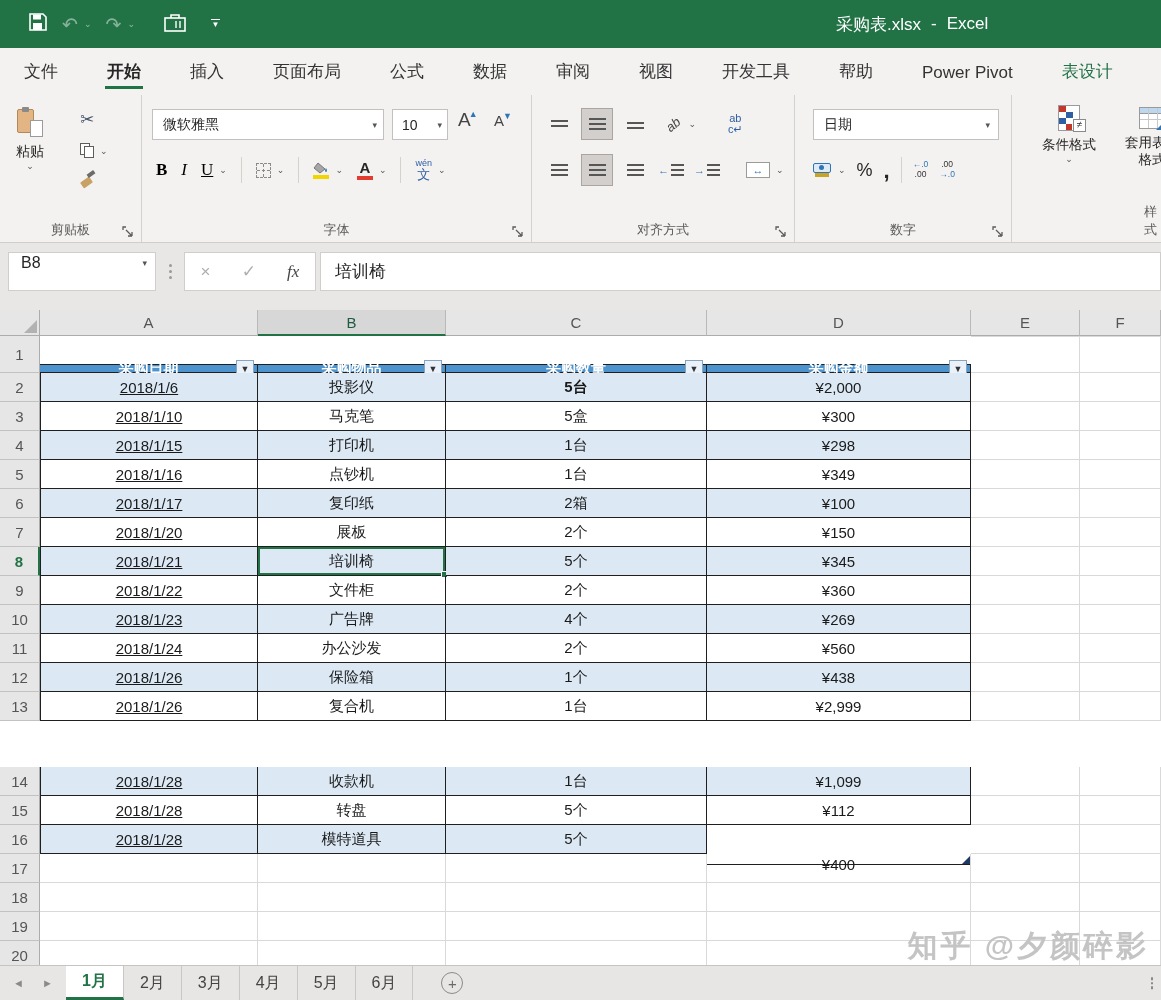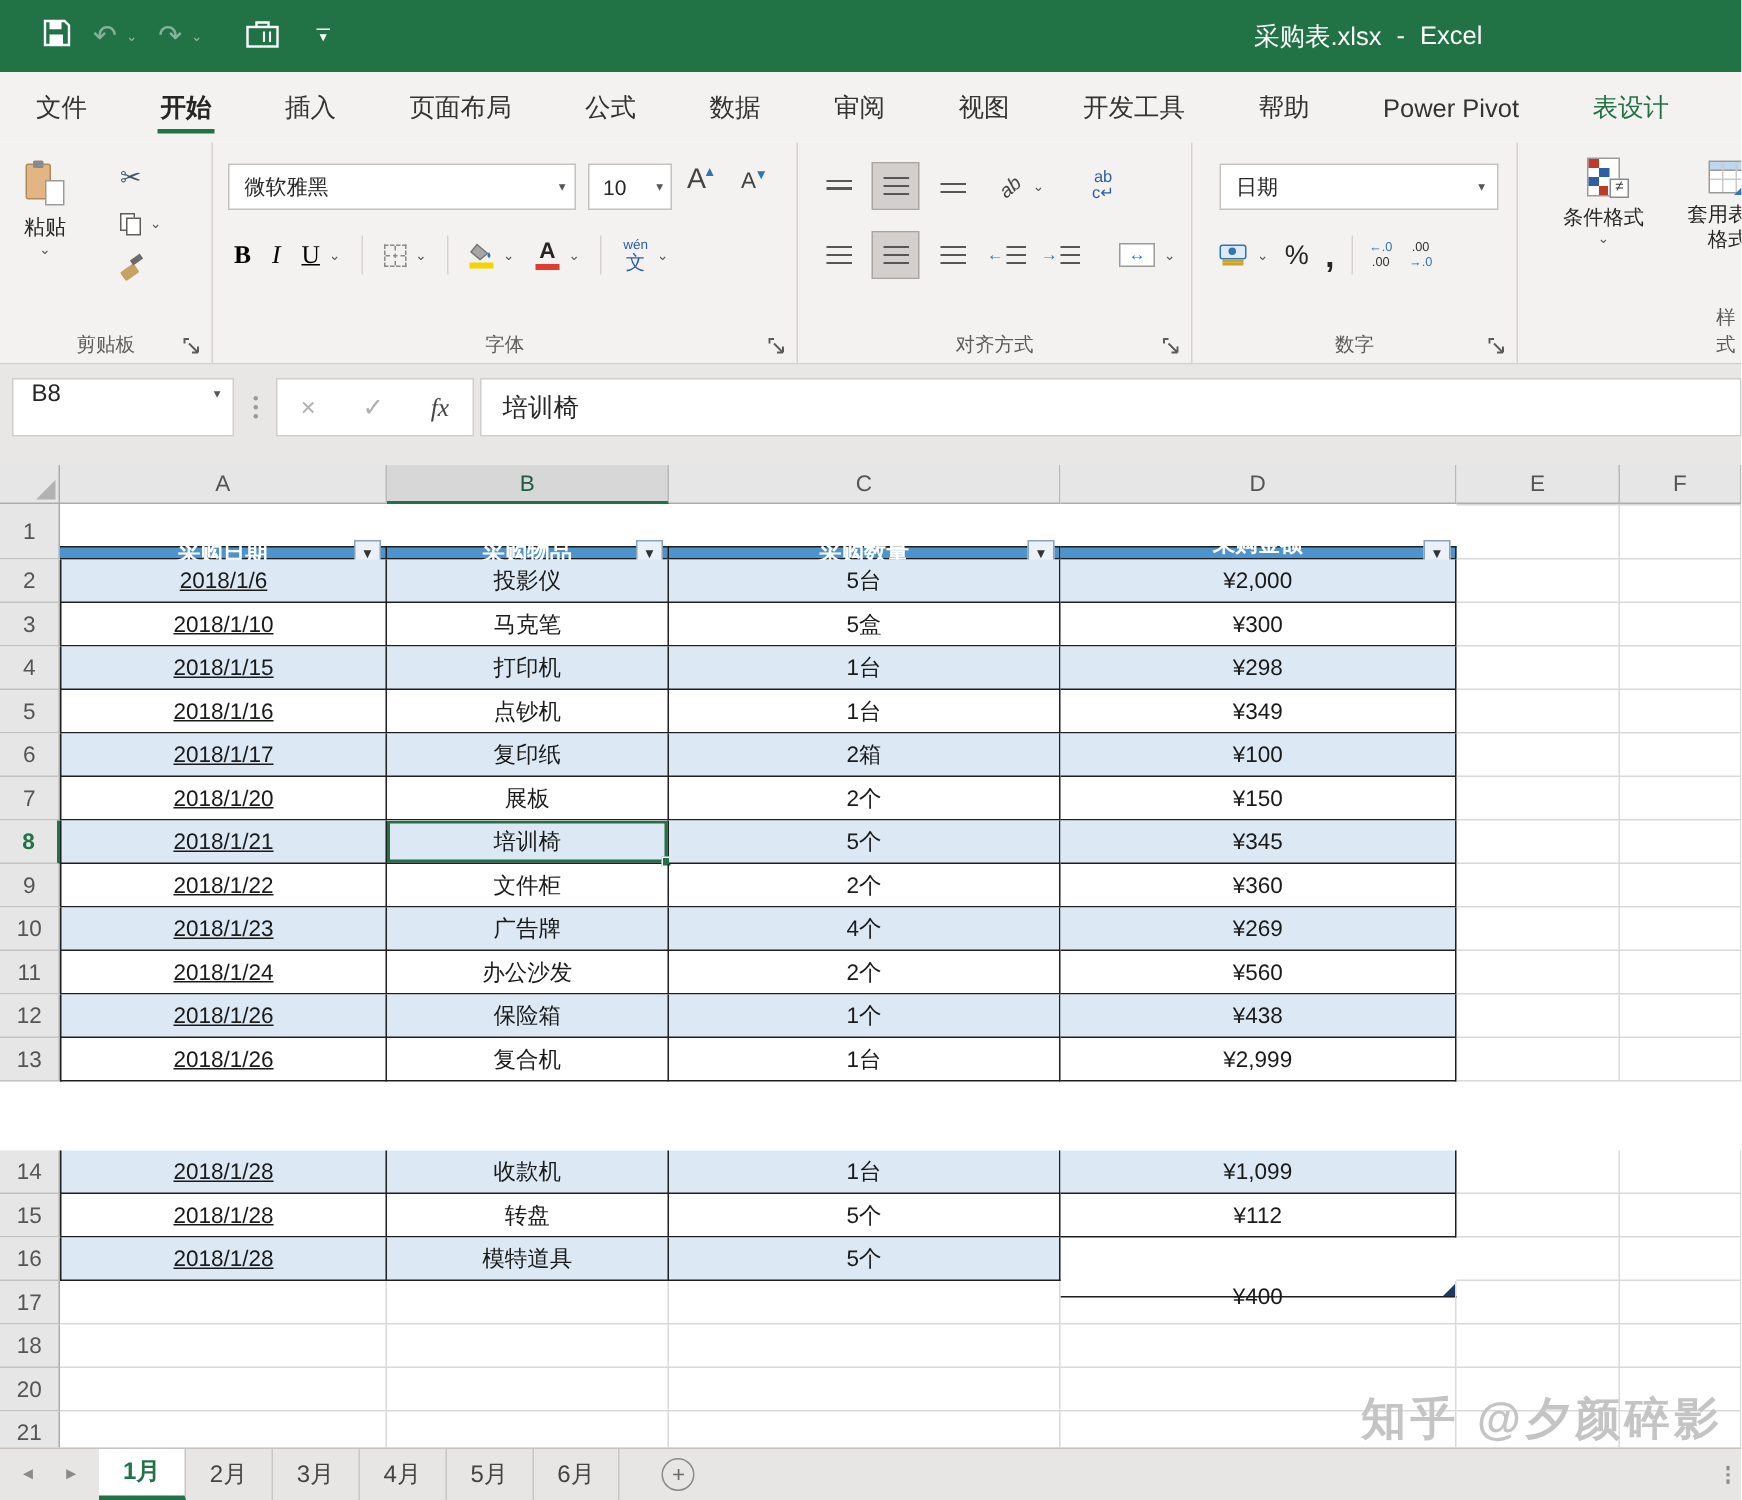--- a/index.html
+++ b/index.html
@@ -396,32 +396,32 @@
             <span class="filter">▼</span>
           </div>
           <div class="c th" style="width: 188px;">
             <span>采购物品</span>
             <span class="filter">▼</span>
           </div>
           <div class="c th" style="width: 261px;">
             <span>采购数量</span>
             <span class="filter">▼</span>
           </div>
-          <div class="c th" style="width: 264px; align-items: flex-end;">
+          <div class="c th" style="width: 264px;">
             <span>采购金额</span>
             <span class="filter">▼</span>
           </div>
           <div class="c gc" style="width: 109px; border-top: 1px solid rgb(217, 217, 217);"></div>
           <div class="c gc" style="width: 81px; border-top: 1px solid rgb(217, 217, 217);"></div>
         </div>
         <div class="row" style="height: 29px;">
           <div class="rh">2</div>
           <div class="c tc first band" style="width: 218px;">2018/1/6</div>
           <div class="c tc band" style="width: 188px;">投影仪</div>
-          <div class="c tc band" style="width: 261px;">5台</div>
+          <div class="c tc band" style="width: 261px; font-weight: bold;">5台</div>
           <div class="c tc band" style="width: 264px;">¥2,000</div>
           <div class="c gc" style="width: 109px;"></div>
           <div class="c gc" style="width: 81px;"></div>
         </div>
         <div class="row" style="height: 29px;">
           <div class="rh">3</div>
           <div class="c tc first" style="width: 218px;">2018/1/10</div>
           <div class="c tc" style="width: 188px;">马克笔</div>
           <div class="c tc" style="width: 261px;">5盒</div>
           <div class="c tc" style="width: 264px;">¥300</div>
@@ -549,20 +549,29 @@
           <div class="rh">17</div>
           <div class="c gc" style="width: 218px;"></div>
           <div class="c gc" style="width: 188px;"></div>
           <div class="c gc" style="width: 261px;"></div>
           <div class="c gc" style="width: 264px;"></div>
           <div class="c gc" style="width: 109px;"></div>
           <div class="c gc" style="width: 81px;"></div>
         </div>
         <div class="row" style="height: 29px;">
           <div class="rh">18</div>
+          <div class="c gc" style="width: 218px;"></div>
+          <div class="c gc" style="width: 188px;"></div>
+          <div class="c gc" style="width: 261px;"></div>
+          <div class="c gc" style="width: 264px;"></div>
+          <div class="c gc" style="width: 109px;"></div>
+          <div class="c gc" style="width: 81px;"></div>
+        </div>
+        <div class="row" style="height: 29px;">
+          <div class="rh">19</div>
           <div class="c gc" style="width: 218px;"></div>
           <div class="c gc" style="width: 188px;"></div>
           <div class="c gc" style="width: 261px;"></div>
           <div class="c gc" style="width: 264px;"></div>
           <div class="c gc" style="width: 109px;"></div>
           <div class="c gc" style="width: 81px;"></div>
         </div>
         <div class="row" style="height: 29px;">
           <div class="rh">20</div>
           <div class="c gc" style="width: 218px;"></div>

